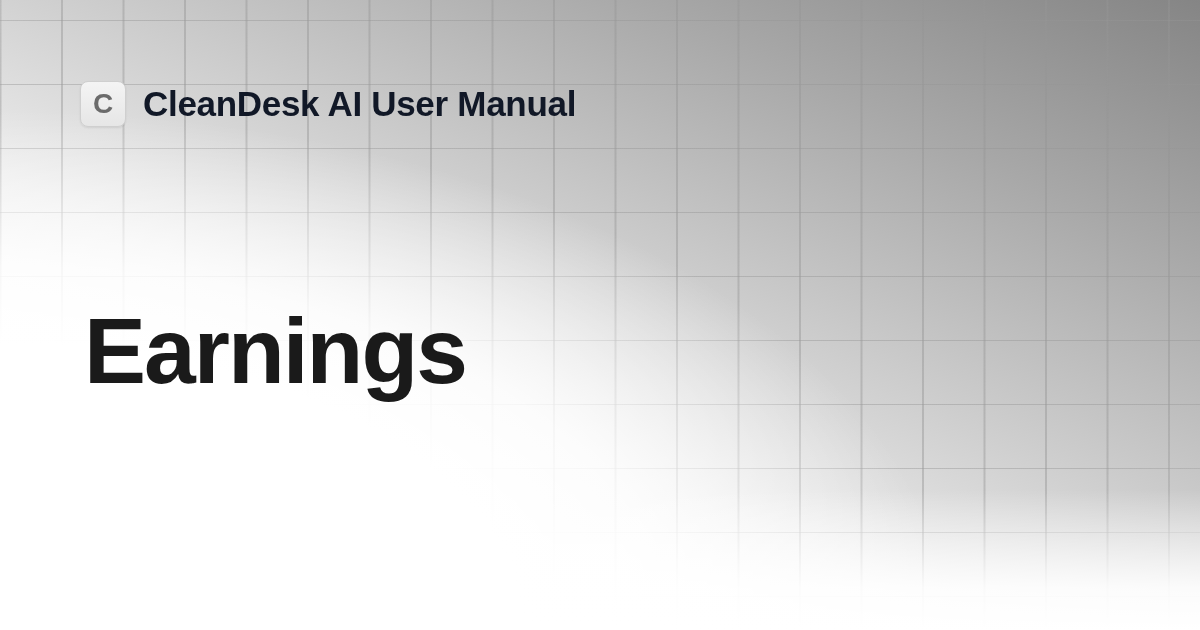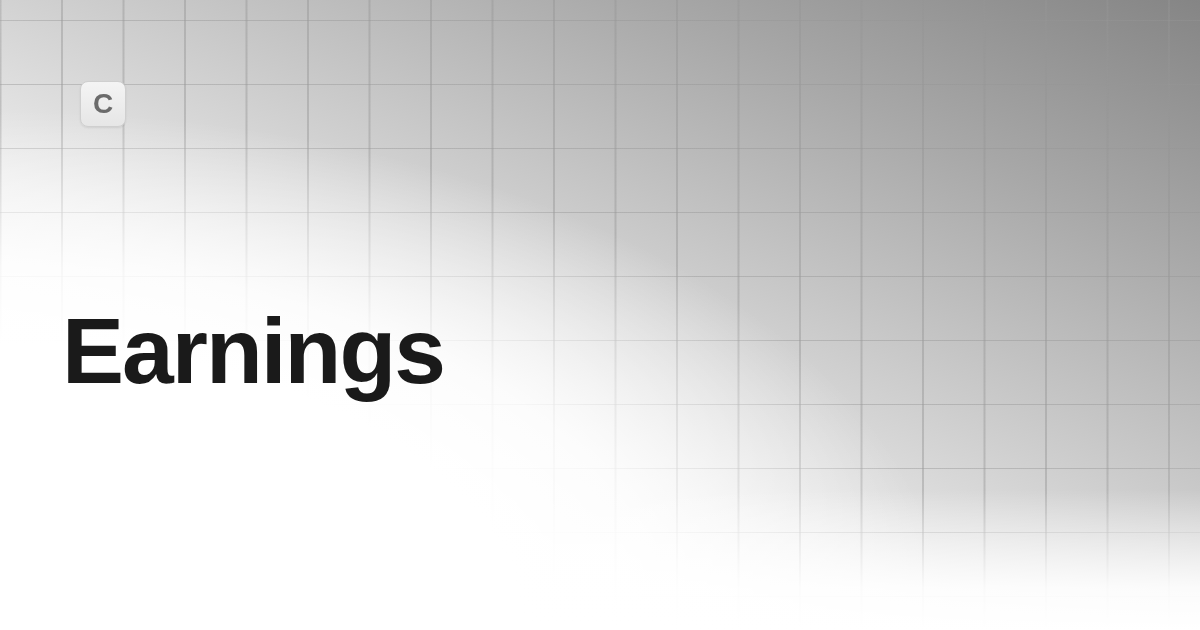--- a/index.html
+++ b/index.html
@@ -70,21 +70,21 @@
     .header-title {
       margin-left: 17px;
       font-size: 35px;
       font-weight: 700;
       color: #111827;
       letter-spacing: -0.3px;
       white-space: nowrap;
     }
     .page-title {
       position: absolute;
-      left: 62px;
+      left: 84px;
       top: 296px;
       margin: 0;
       font-size: 93px;
       line-height: 110px;
       font-weight: 700;
       color: #1a1a1a;
       letter-spacing: -2px;
       white-space: nowrap;
     }
     .description {
@@ -105,17 +105,18 @@
 
 <div class="canvas">
   <div class="grid"></div>
   <div class="white-veil"></div>
   <div class="bottom-veil"></div>
 
   <div class="header">
     <div class="logo">
       <span>C</span>
     </div>
+    <div class="header-title">CleanDesk AI User Manual</div>
   </div>
 
   <h1 class="page-title">Earnings</h1>
 
 </div>
 
 </body></html>

